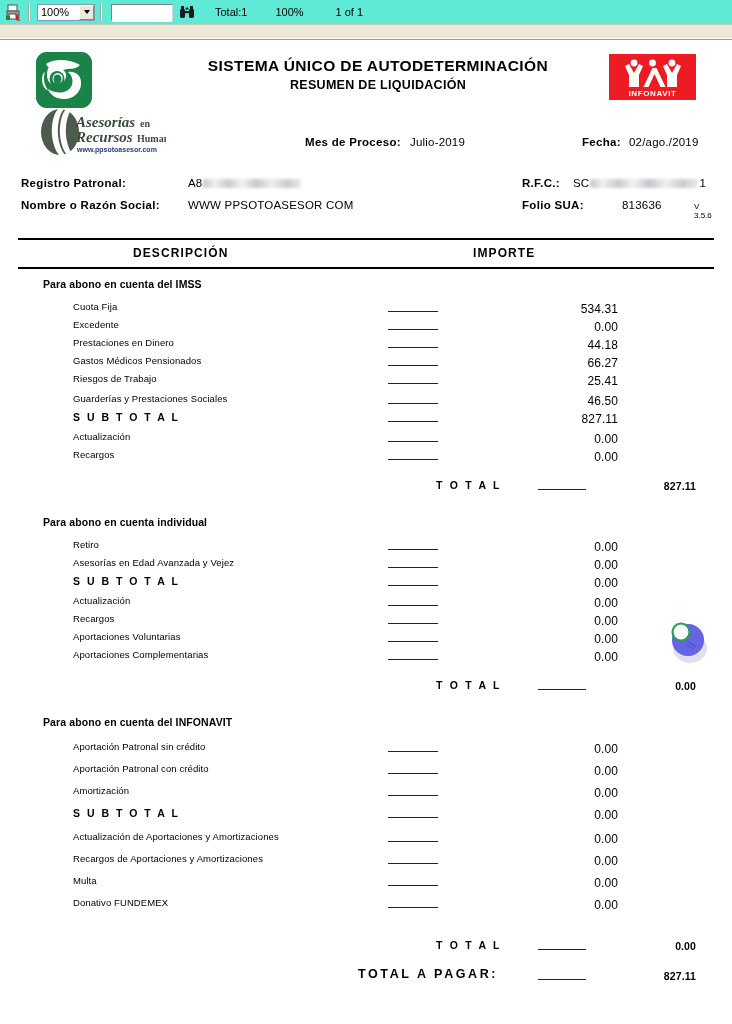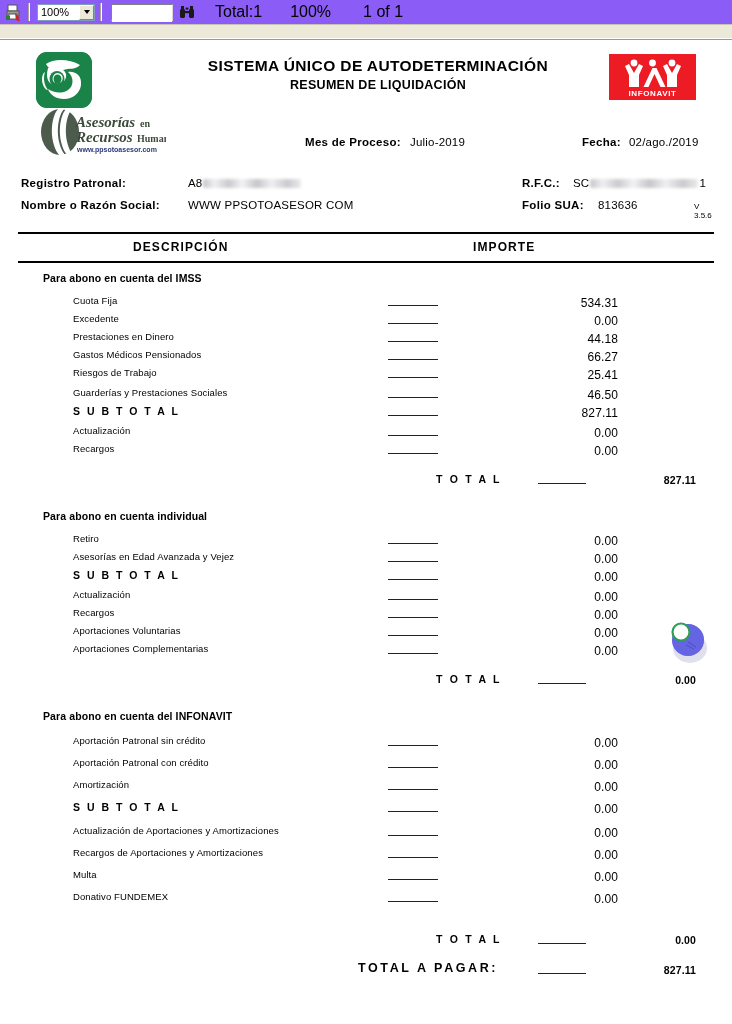--- a/index.html
+++ b/index.html
@@ -13,21 +13,21 @@
     height: 1024px;
     font-family: "Liberation Sans", sans-serif;
     color: #000000;
     overflow: hidden;
     position: relative;
   }
 
   
   #toolbar {
     height: 25px;
-    background: #8b5cf6;
+    background: #5eead4;
     border-bottom: 1px solid #c8c4b4;
     display: flex;
     align-items: center;
     padding: 0 4px;
     box-sizing: border-box;
     position: relative;
   }
   .tb-sep {
     width: 1px;
     height: 18px;
@@ -89,21 +89,21 @@
     margin-left: 4px;
   }
   #find-icon {
     width: 16px;
     height: 14px;
     margin-left: 6px;
     position: relative;
     flex: none;
   }
   .tb-text {
-    font-size: 16px;
+    font-size: 11px;
     color: #000;
     white-space: nowrap;
   }
   #tb-total   { margin-left: 20px; }
   #tb-percent { margin-left: 28px; }
   #tb-pages   { margin-left: 32px; }
 
   #toolbar-band {
     height: 14px;
     background: #ece9d8;
@@ -198,21 +198,21 @@
         rgba(150,150,160,0.5) 86%, rgba(150,150,160,0.2) 100%);
     filter: blur(1.6px);
     border-radius: 2px;
     margin: 0 1px;
   }
 
   .abs { position: absolute; }
 
   
   #col-head {
-    margin-top: 14px;
+    margin-top: 20px;
     border-top: 2.6px solid #000;
     border-bottom: 2.6px solid #000;
     height: 27px;
     position: relative;
   }
   #col-head .ch {
     position: absolute;
     top: 6px;
     font-size: 12px;
     font-weight: bold;
@@ -430,21 +430,21 @@
     <span class="abs meta-label" style="left:504px; top:3px;">R.F.C.:</span>
     <span class="abs meta-value" style="left:555px; top:3px;">
       <span>SC</span><span class="redacted" style="width:108px;"></span><span>1</span>
     </span>
   </div>
 
   <div class="meta-row">
     <span class="abs meta-label" style="left:3px; top:3px;">Nombre o Razón Social:</span>
     <span class="abs meta-value" style="left:170px; top:3px;">WWW PPSOTOASESOR COM</span>
     <span class="abs meta-label" style="left:504px; top:3px;">Folio SUA:</span>
-    <span class="abs meta-value" style="left:580px; top:3px;">813636</span>
+    <span class="abs meta-value" style="left:604px; top:3px;">813636</span>
     <span class="abs" style="left:676px; top:6px; font-size:8px;">V 3.5.6</span>
   </div>
 
   <div id="col-head">
     <span class="ch" id="col-descripcion">DESCRIPCIÓN</span>
     <span class="ch" id="col-importe">IMPORTE</span>
   </div>
 
   <div id="rows">
       <div class="section-title">Para abono en cuenta del IMSS</div>

